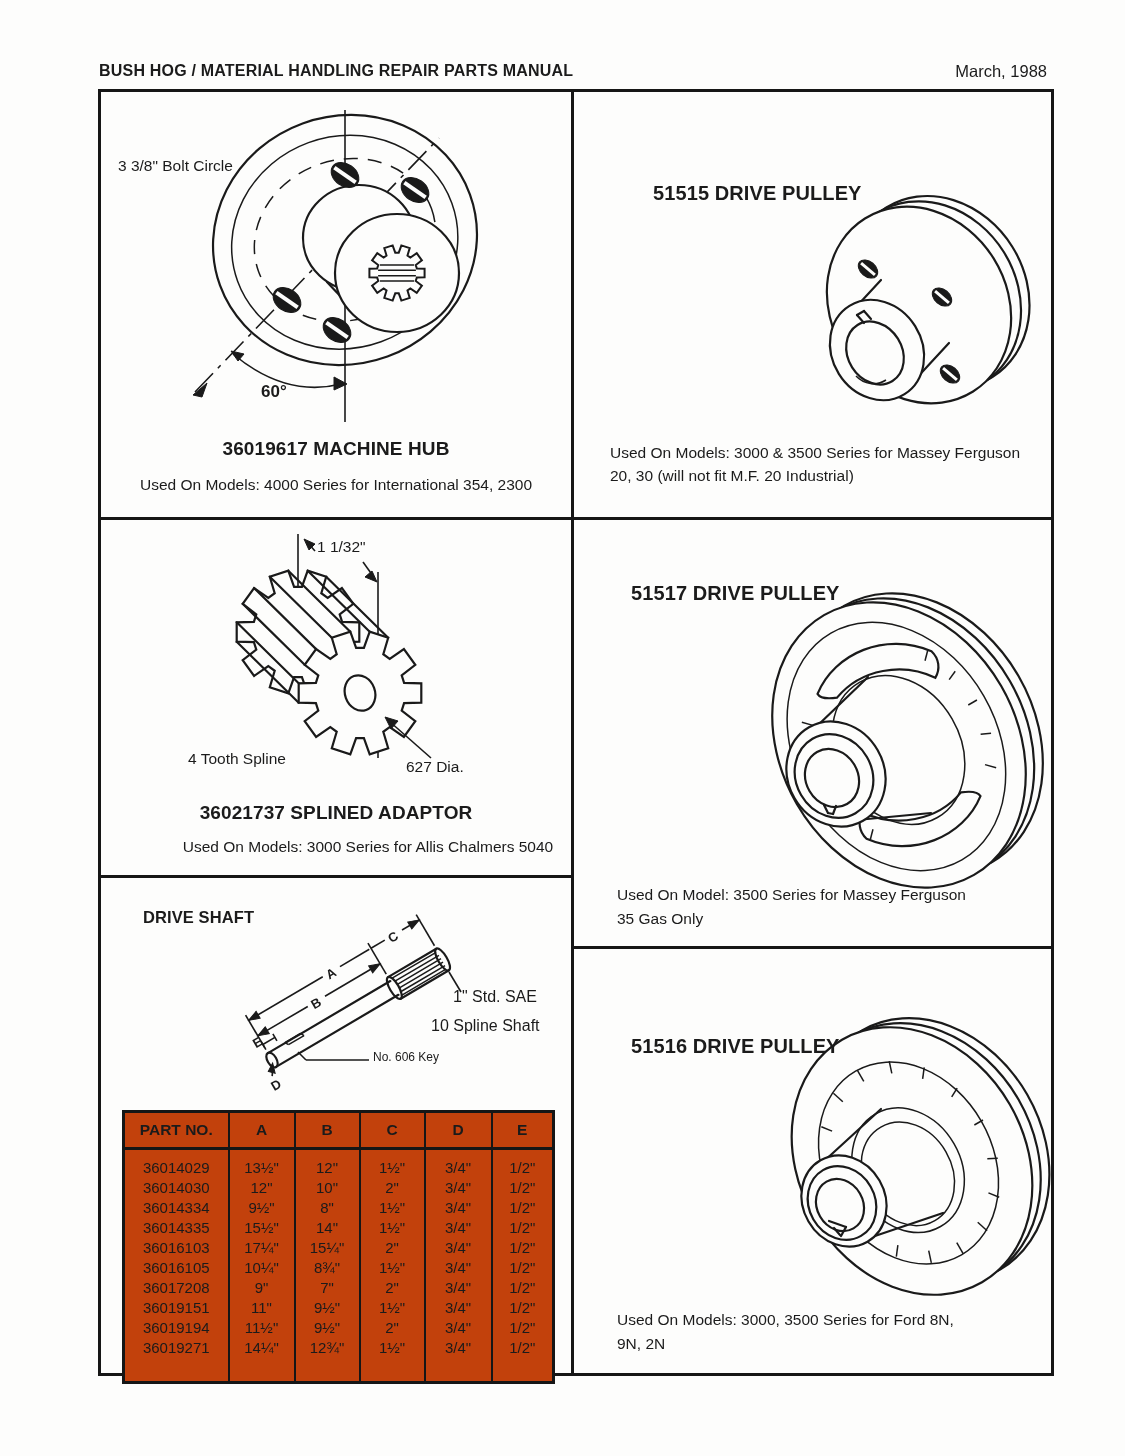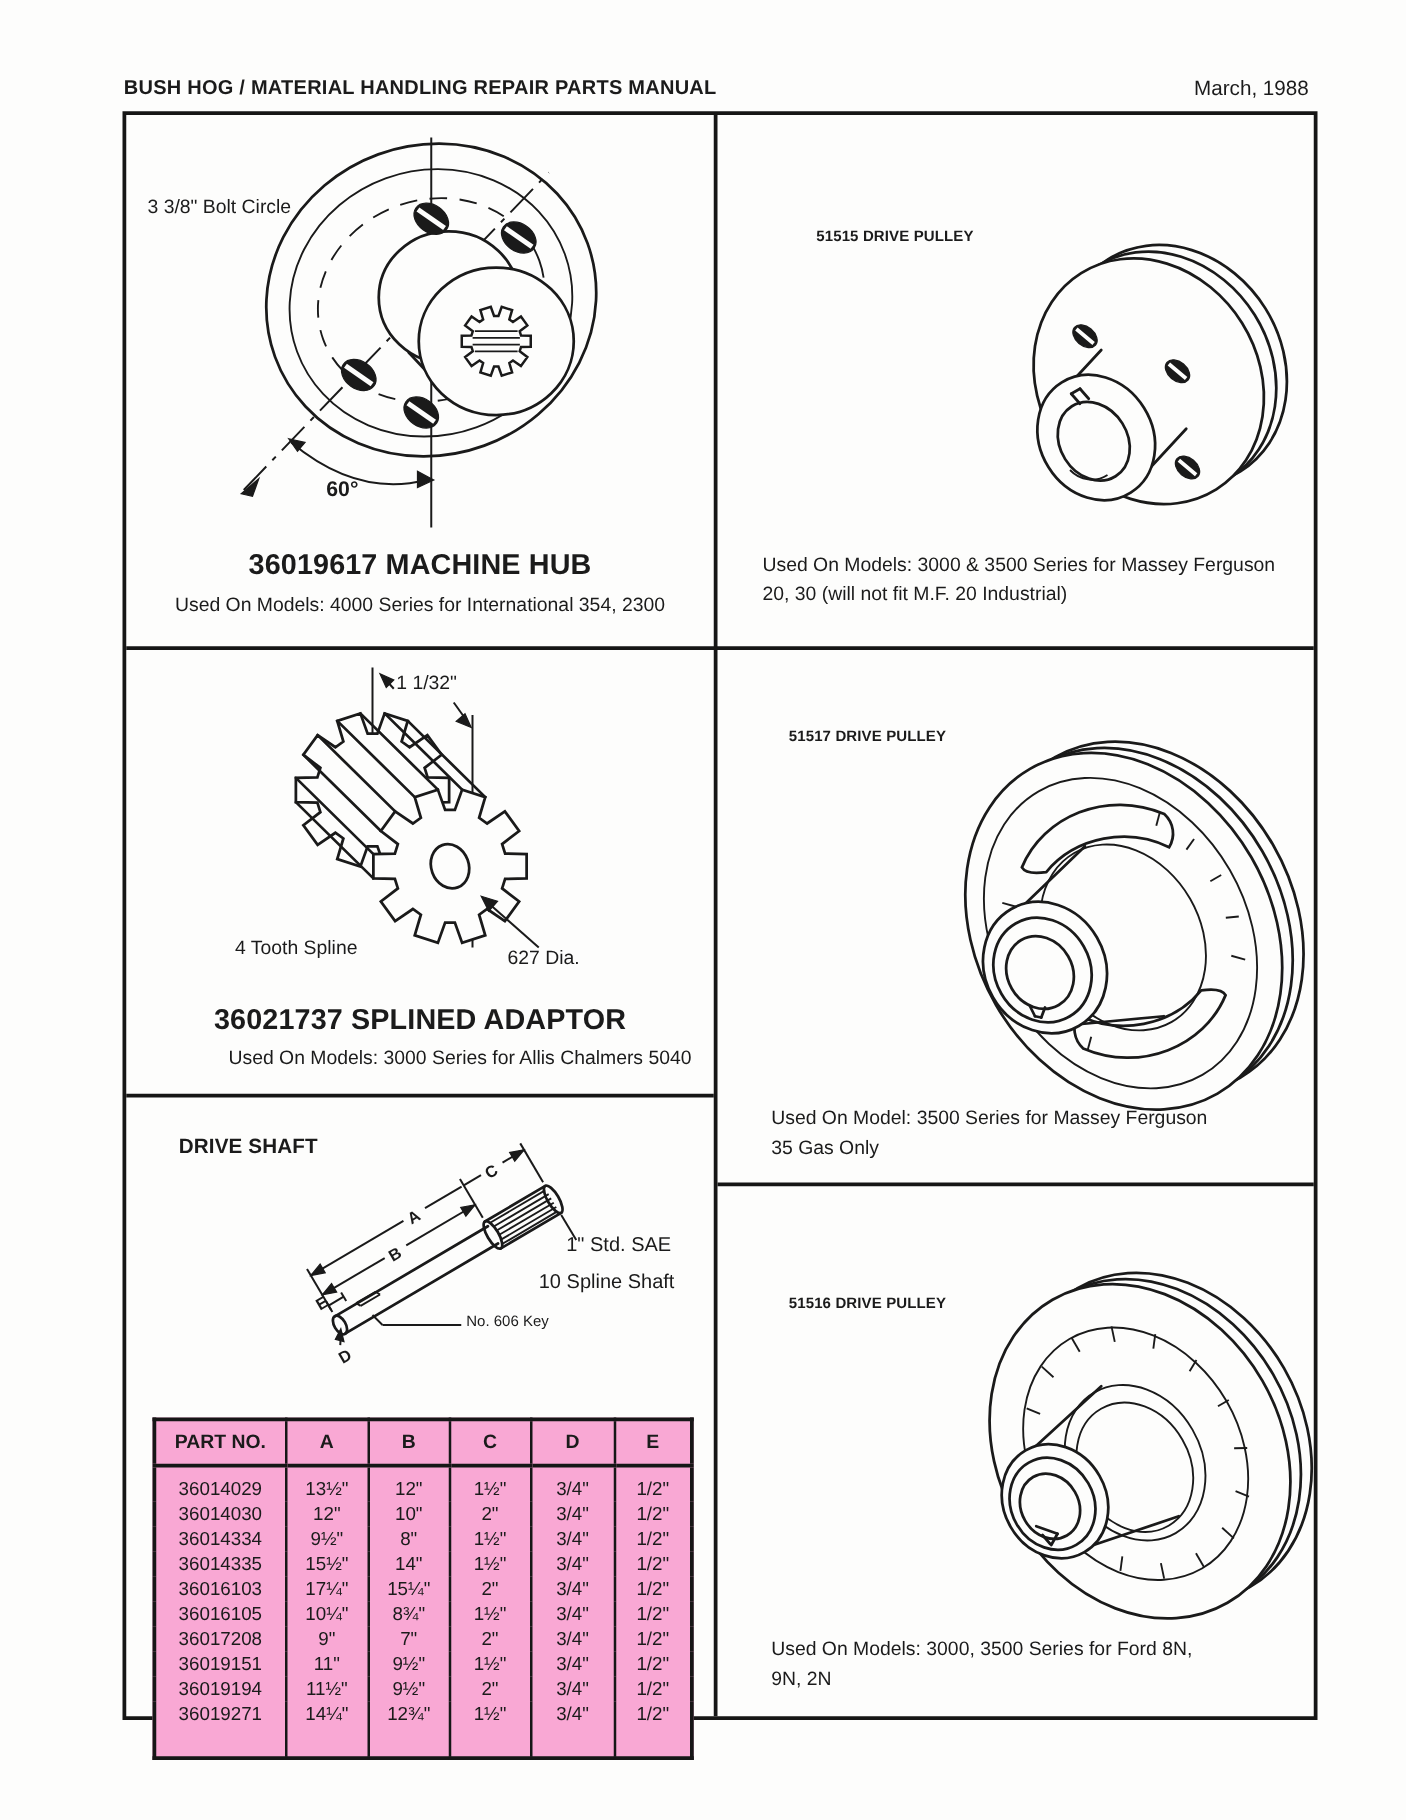--- a/index.html
+++ b/index.html
@@ -15,26 +15,26 @@
   .hdiv-right{left:473px;top:854px;right:0;}
   .sec{position:absolute;}
   .sec-hub{left:0;top:0;width:470px;height:425px;}
   .sec-adaptor{left:0;top:428px;width:470px;height:355px;}
   .sec-shaft{left:0;top:786px;width:470px;height:495px;}
   .sec-51515{left:473px;top:0;width:477px;height:425px;}
   .sec-51517{left:473px;top:428px;width:477px;height:380px;}
   .sec-51516{left:473px;top:857px;width:496px;height:424px;}
   .sec svg{position:absolute;left:0;top:0;}
   .callout{position:absolute;font-size:15.5px;white-space:nowrap;}
-  .ptitle{position:absolute;font-size:12px;font-weight:bold;white-space:nowrap;letter-spacing:.1px;}
-  .ctitle{position:absolute;width:100%;text-align:center;font-size:23px;font-weight:bold;letter-spacing:.1px;}
+  .ptitle{position:absolute;font-size:20px;font-weight:bold;white-space:nowrap;letter-spacing:.1px;}
+  .ctitle{position:absolute;width:100%;text-align:center;font-size:19px;font-weight:bold;letter-spacing:.1px;}
   .cused{position:absolute;width:100%;text-align:center;font-size:15.5px;}
   .lused{position:absolute;font-size:15.5px;white-space:nowrap;}
   .parts-table{position:absolute;left:21px;top:232px;width:430px;border-collapse:collapse;
-               table-layout:fixed;background:#f9a8d4;margin-top:24px;}
+               table-layout:fixed;background:#c2410c;}
   .parts-table th,.parts-table td{border-left:2.5px solid #161616;border-right:2.5px solid #161616;
                text-align:center;padding:0;font-size:15px;}
   .parts-table th{height:34px;font-weight:bold;border-bottom:3px solid #161616;font-size:15.5px;}
   .parts-table td{height:20px;}
   .parts-table tbody tr:first-child td{padding-top:7px;}
   .parts-table tbody tr:last-child td{padding-bottom:24px;}
   .parts-table{border:3px solid #161616;}
   .parts-table col.c0{width:105px}.parts-table col.c1{width:66px}.parts-table col.c2{width:65px}
   .parts-table col.c3{width:65px}.parts-table col.c4{width:67px}.parts-table col.c5{width:62px}
   .footer-wrap{position:absolute;left:98px;top:1362px;width:950px;text-align:center;}

